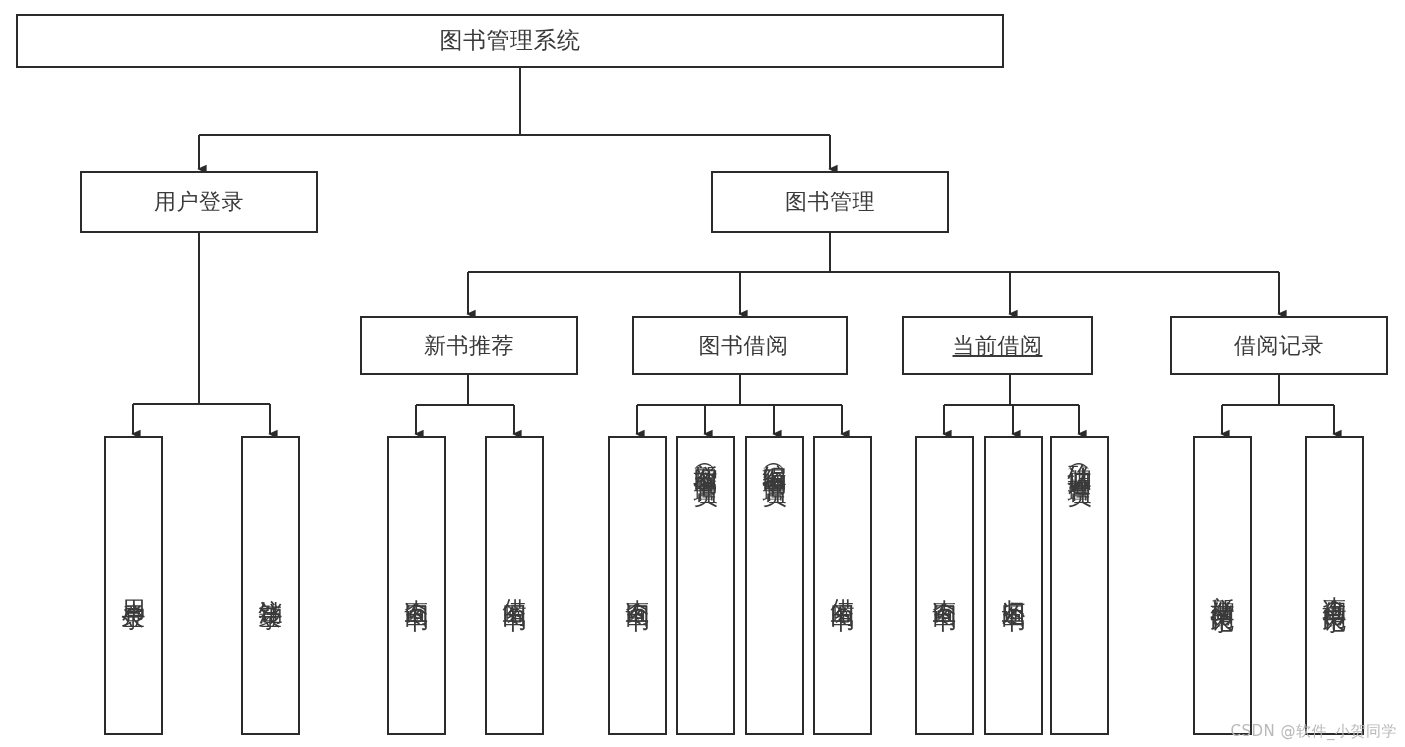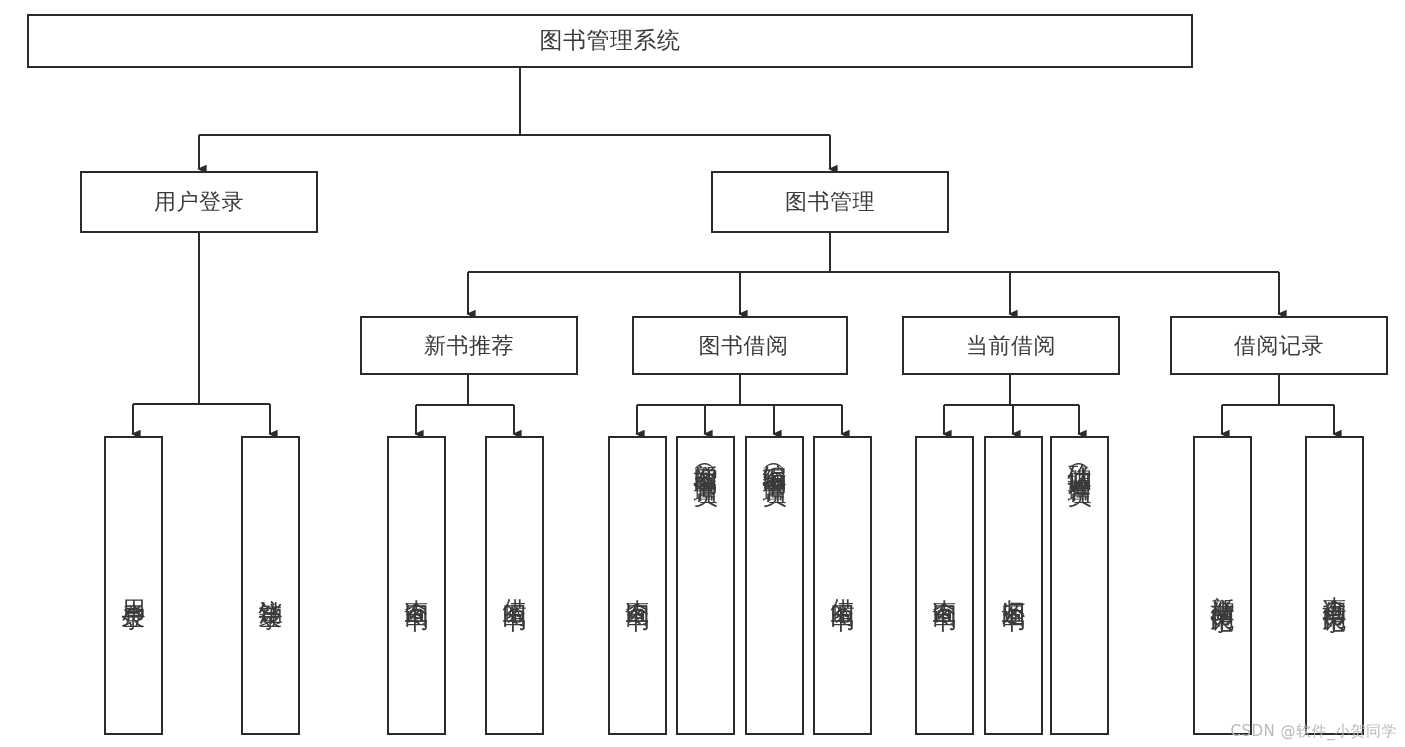--- a/index.html
+++ b/index.html
@@ -129,41 +129,41 @@
       <path d="M1013,405 L1013,434" marker-end="url(#arrowhead)"></path>
       <path d="M1079,405 L1079,434" marker-end="url(#arrowhead)"></path>
 
       <path d="M1279,375 L1279,405"></path>
       <path d="M1222,405 L1334,405"></path>
       <path d="M1222,405 L1222,434" marker-end="url(#arrowhead)"></path>
       <path d="M1334,405 L1334,434" marker-end="url(#arrowhead)"></path>
     </g>
   </svg>
 
-  <div class="node horiz" id="node-root" style="left:27px; top:14px; width:1166px; height:54px;">
+  <div class="node horiz" id="node-root" style="left:16px; top:14px; width:988px; height:54px;">
     <span class="node-label">图书管理系统</span>
   </div>
 
   <div class="node horiz" id="node-user-login" style="left:80px; top:171px; width:238px; height:62px;">
     <span class="node-label">用户登录</span>
   </div>
 
   <div class="node horiz" id="node-new-book-recommend" style="left:360px; top:316px; width:218px; height:59px;">
     <span class="node-label">新书推荐</span>
   </div>
 
   <div class="node horiz" id="node-book-management" style="left:711px; top:171px; width:238px; height:62px;">
     <span class="node-label">图书管理</span>
   </div>
 
   <div class="node horiz" id="node-book-borrow" style="left:632px; top:316px; width:216px; height:59px;padding-left:7px;">
     <span class="node-label">图书借阅</span>
   </div>
 
-  <div class="node horiz" id="node-current-borrow" style="left:902px; top:316px; width:218px; height:59px;">
+  <div class="node horiz" id="node-current-borrow" style="left:902px; top:316px; width:191px; height:59px;text-decoration:underline;">
     <span class="node-label">当前借阅</span>
   </div>
 
   <div class="node horiz" id="node-borrow-record" style="left:1170px; top:316px; width:218px; height:59px;">
     <span class="node-label">借阅记录</span>
   </div>
 
   <div class="node vert center-text" id="leaf-user-login" style="left:104px; top:436px; width:59px; height:299px;">
     <span class="node-label">用户登录</span>
   </div>

